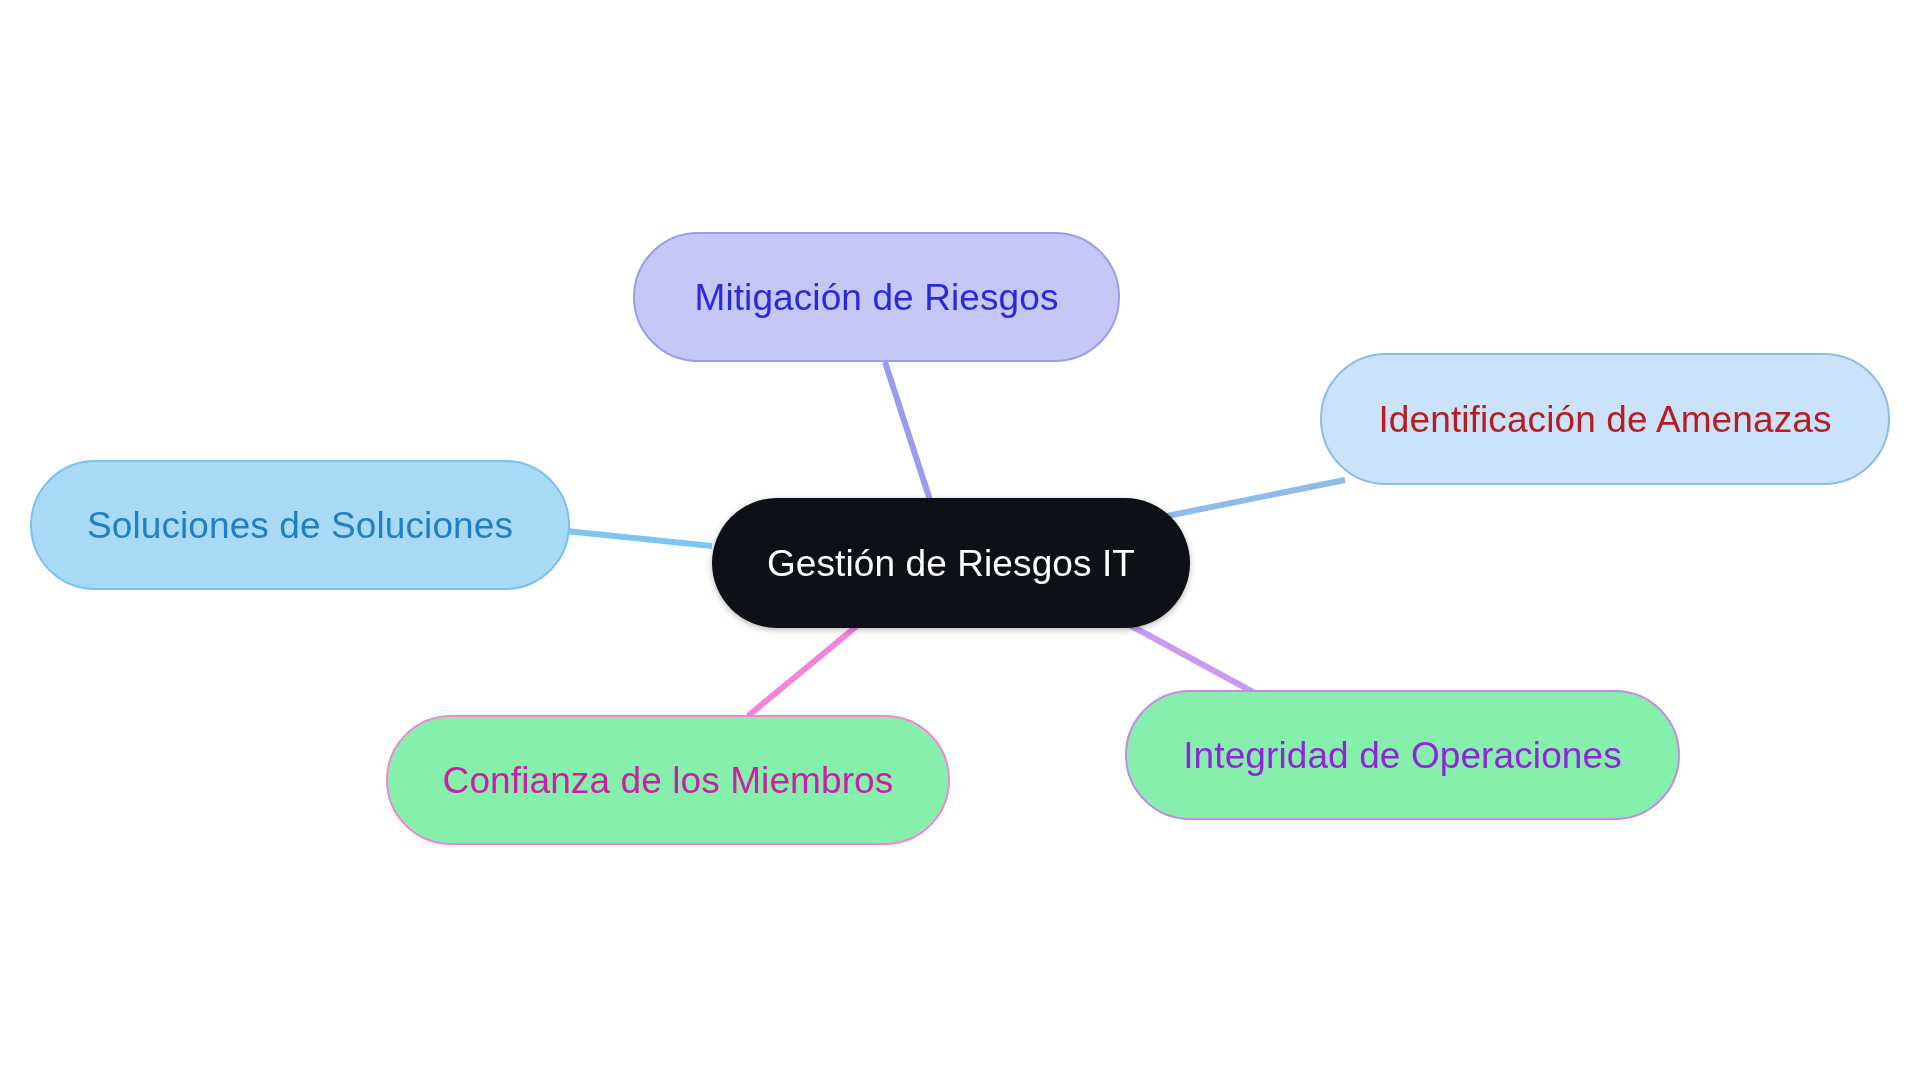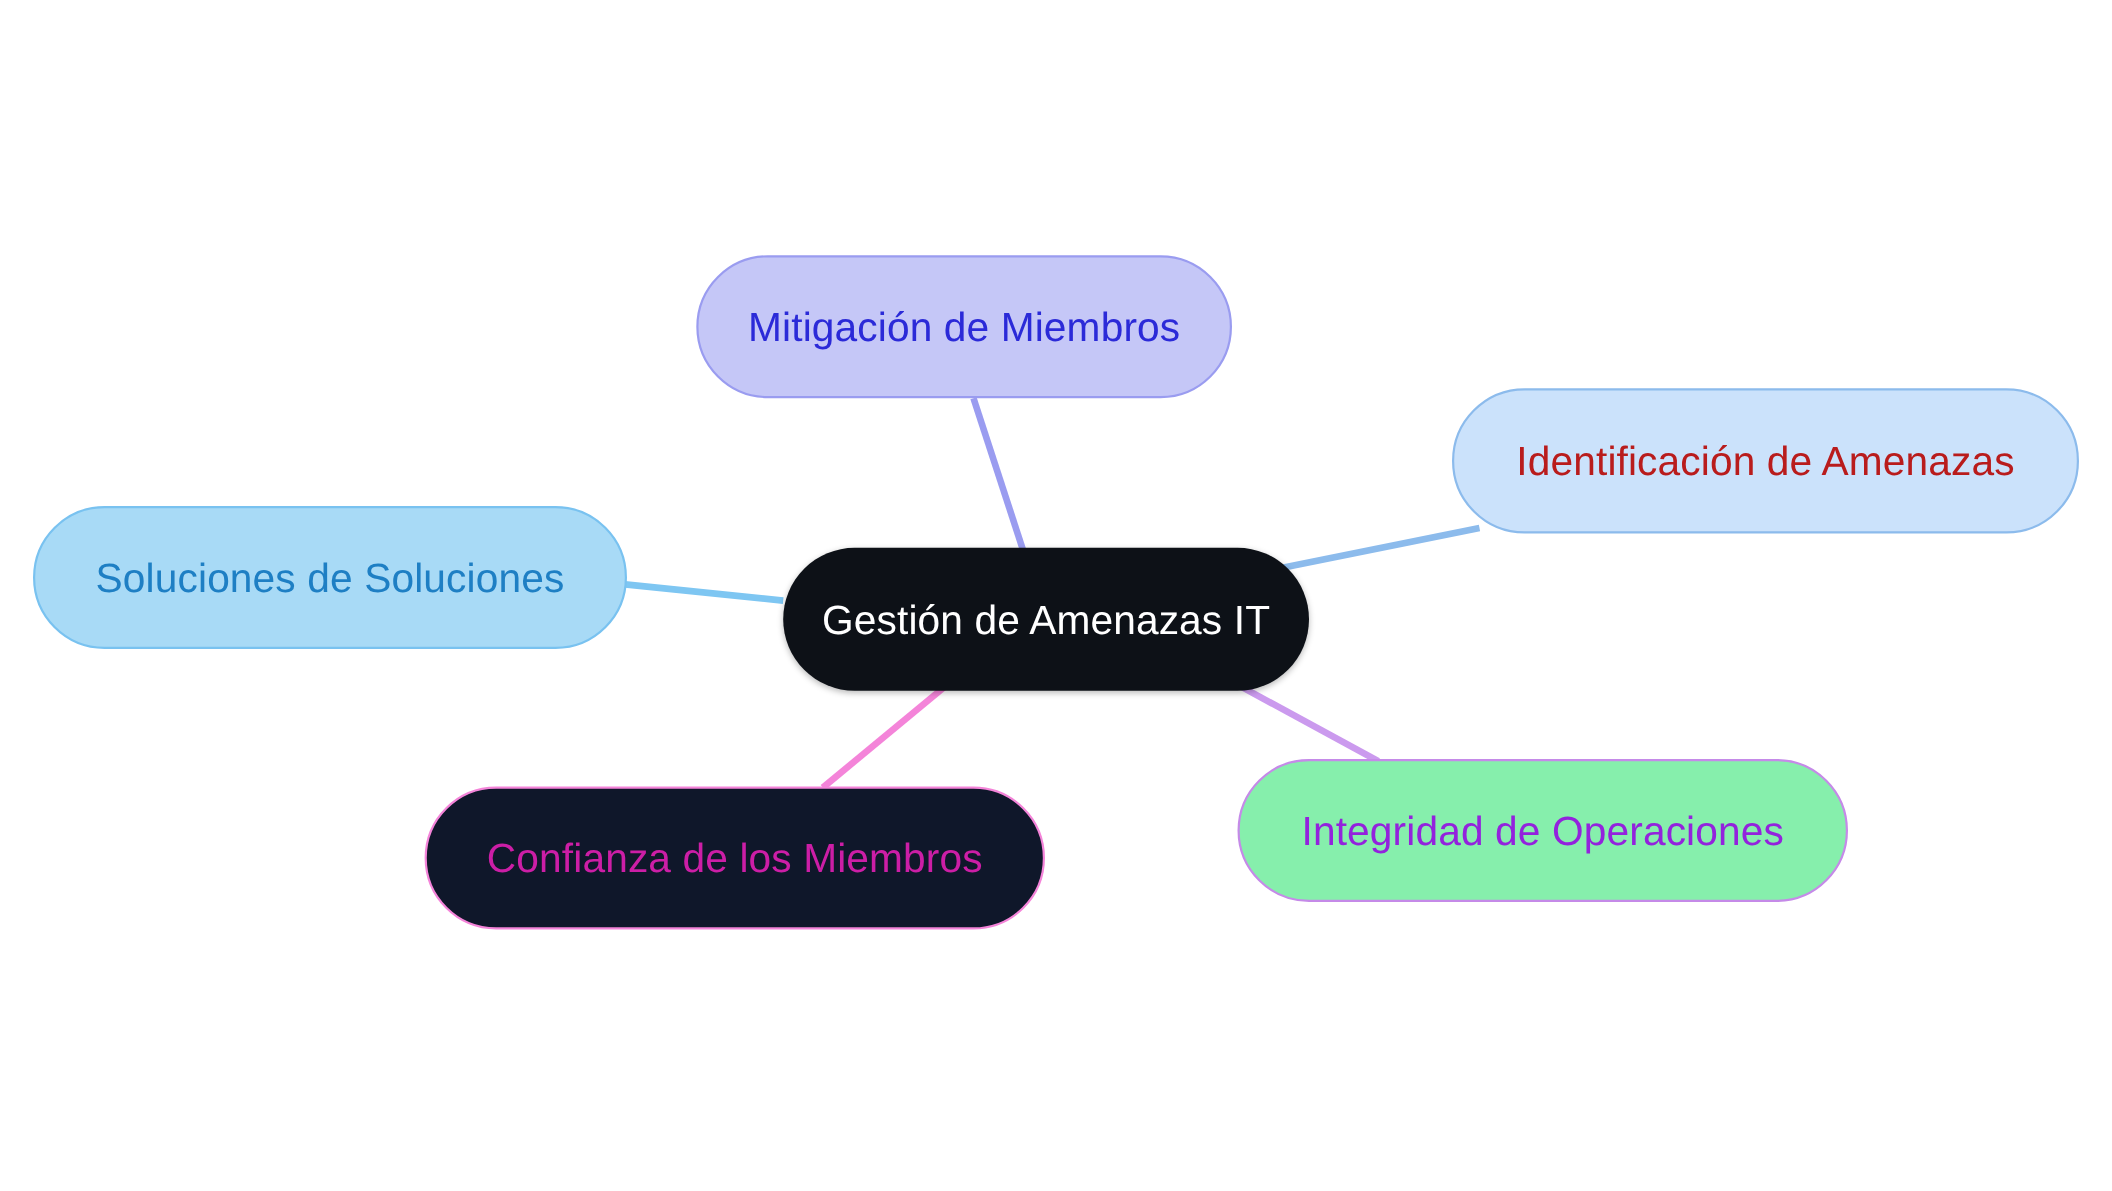--- a/index.html
+++ b/index.html
@@ -64,31 +64,31 @@
 <div id="canvas">
   <svg id="edge-layer" viewBox="0 0 1920 1083">
       <line x1="885" y1="362" x2="930" y2="500" stroke="#9a9cf0" stroke-width="6" stroke-linecap="butt"></line>
       <line x1="1167" y1="516" x2="1345" y2="480" stroke="#8cbbec" stroke-width="6" stroke-linecap="butt"></line>
       <line x1="1115" y1="617" x2="1253" y2="692" stroke="#cb9aee" stroke-width="6" stroke-linecap="butt"></line>
       <line x1="858" y1="625" x2="748" y2="716" stroke="#f484d9" stroke-width="6" stroke-linecap="butt"></line>
       <line x1="712" y1="546" x2="566" y2="531" stroke="#7ec6f2" stroke-width="6" stroke-linecap="butt"></line>
     </svg>
   <div id="node-layer">
       <div class="node node-root" style="left: 712px; top: 498px; width: 478px; height: 130px; background: rgb(13, 17, 23);">
-        <span class="node-label" style="color: rgb(255, 255, 255);">Gestión de Amenazas IT</span>
+        <span class="node-label" style="color: rgb(255, 255, 255);">Gestión de Riesgos IT</span>
       </div>
       <div class="node node-branch" style="left: 633px; top: 232px; width: 487px; height: 130px; background: rgb(197, 199, 247); border-color: rgb(154, 156, 240);">
-        <span class="node-label" style="color: rgb(43, 42, 216);">Mitigación de Miembros</span>
+        <span class="node-label" style="color: rgb(43, 42, 216);">Mitigación de Riesgos</span>
       </div>
       <div class="node node-branch" style="left: 1320px; top: 353px; width: 570px; height: 132px; background: rgb(203, 226, 251); border-color: rgb(140, 187, 236);">
         <span class="node-label" style="color: #b91c1c;">Identificación de Amenazas</span>
       </div>
       <div class="node node-branch" style="left: 1125px; top: 690px; width: 555px; height: 130px; background: #86efac; border-color: rgb(197, 138, 232);">
         <span class="node-label" style="color: rgb(147, 34, 221);">Integridad de Operaciones</span>
       </div>
-      <div class="node node-branch" style="left: 386px; top: 715px; width: 564px; height: 130px; background: #0f172a; border-color: rgb(244, 132, 217);">
+      <div class="node node-branch" style="left: 386px; top: 715px; width: 564px; height: 130px; background: #86efac; border-color: rgb(244, 132, 217);">
         <span class="node-label" style="color: rgb(204, 30, 166);">Confianza de los Miembros</span>
       </div>
       <div class="node node-branch" style="left: 30px; top: 460px; width: 540px; height: 130px; background: rgb(168, 218, 246); border-color: rgb(121, 194, 240);">
         <span class="node-label" style="color: rgb(30, 127, 196);">Soluciones de Soluciones</span>
       </div>
     </div>
 </div>
 
 </body></html>

